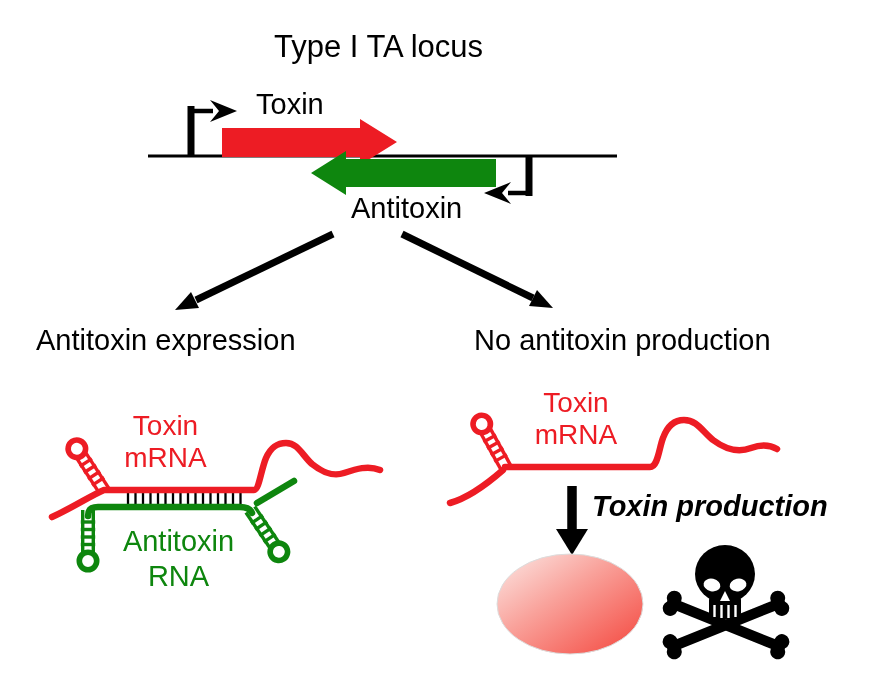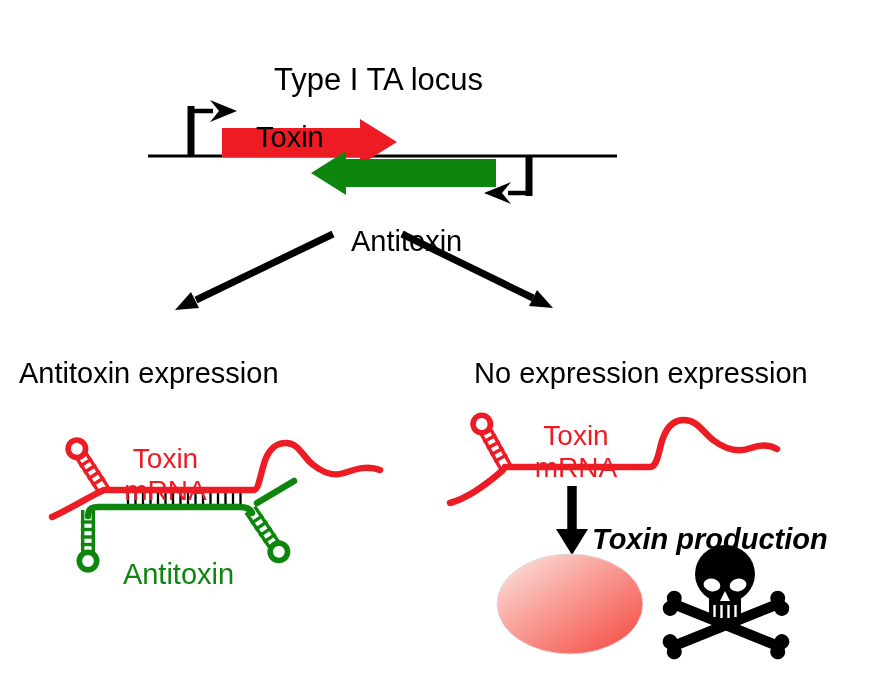--- a/index.html
+++ b/index.html
@@ -10,25 +10,25 @@
   }
   html,body{margin:0;padding:0;background:#fff;}
   #figure{
     position:relative;
     width:885px;height:692px;
     background:#fff;
     font-family:"Liberation Sans", sans-serif;
     overflow:hidden;
   }
   #canvas{position:absolute;left:0;top:0;}
-  .label{position:absolute;white-space:nowrap;color:#000;margin-top:33px;}
+  .label{position:absolute;white-space:nowrap;color:#000;}
   .title{left:274px;top:29px;font-size:31px;}
   .toxin-gene{left:256px;top:88px;font-size:29px;}
   .antitoxin-gene{left:351px;top:192px;font-size:29px;}
-  .branch-left{left:19px;top:324px;font-size:29px;}
+  .branch-left{left:36px;top:324px;font-size:29px;}
   .branch-right{left:474px;top:324px;font-size:29px;}
   .left-mrna{left:93px;top:410px;width:145px;text-align:center;font-size:28px;line-height:32px;color:var(--red);white-space:normal;}
   .left-arna{left:96px;top:524px;width:165px;text-align:center;font-size:29px;line-height:35px;color:var(--green);white-space:normal;}
   .neutralization{left:36px;top:618px;font-size:30px;font-weight:bold;color:var(--blue);}
   .right-mrna{left:506px;top:387px;width:140px;text-align:center;font-size:28px;line-height:32px;color:var(--red);white-space:normal;}
   .production{left:592px;top:490px;font-size:29px;font-weight:bold;color:#000;font-style:italic;}
   
   .sr{stroke:var(--red);}  .sg{stroke:var(--green);}
   .fr{fill:var(--red);}    .fg{fill:var(--green);}
   .sk{stroke:#000;}        .fk{fill:#000;}
@@ -156,29 +156,30 @@
       </g>
     </g>
   </svg>
 
   <div class="label title">Type I TA locus</div>
 
   <div class="label toxin-gene">Toxin</div>
   <div class="label antitoxin-gene">Antitoxin</div>
 
   <div class="label branch-left">Antitoxin expression</div>
-  <div class="label branch-right">No expression expression</div>
+  <div class="label branch-right">No antitoxin production</div>
 
   <div class="label left-mrna">
     <div>Toxin</div>
     <div>mRNA</div>
   </div>
 
   <div class="label left-arna">
     <div>Antitoxin</div>
+    <div>RNA</div>
   </div>
 
 
   <div class="label right-mrna">
     <div>Toxin</div>
     <div>mRNA</div>
   </div>
 
   <div class="label production">Toxin production</div>
 

